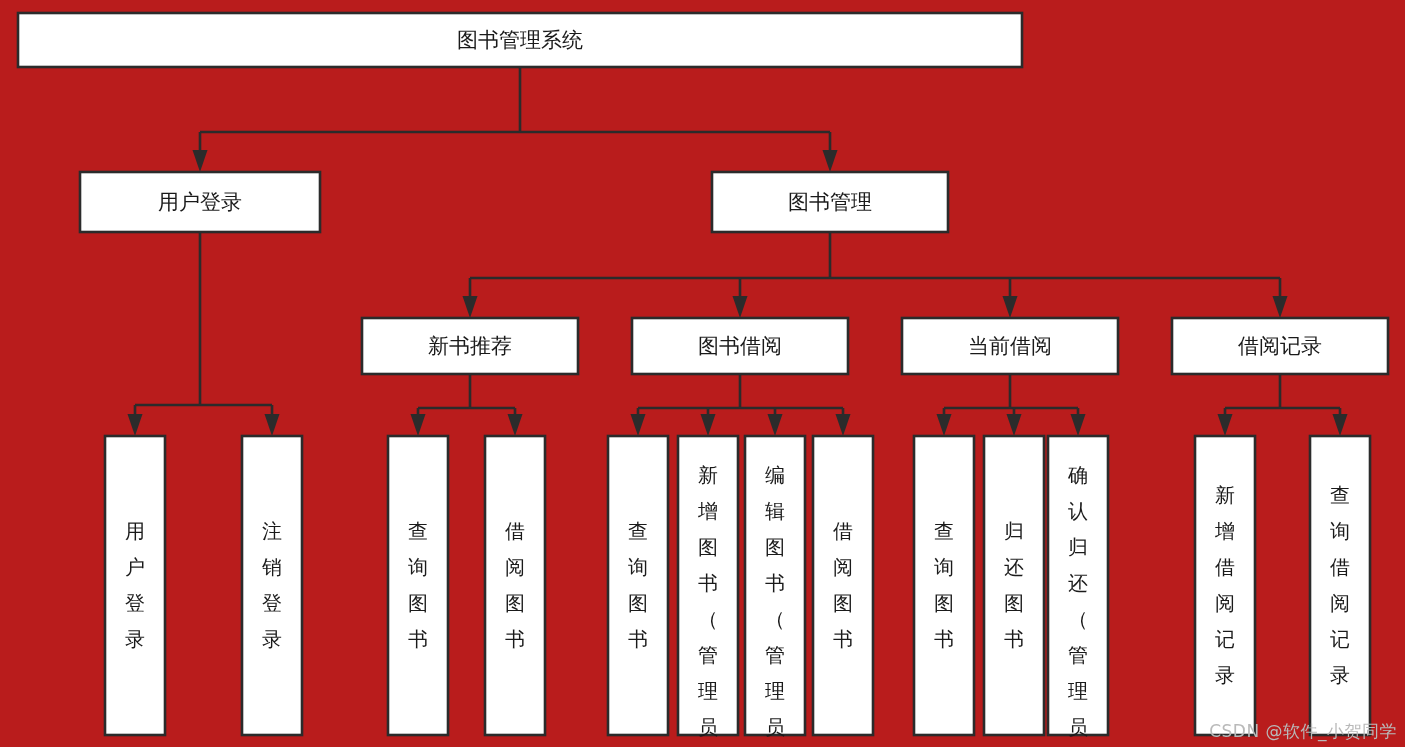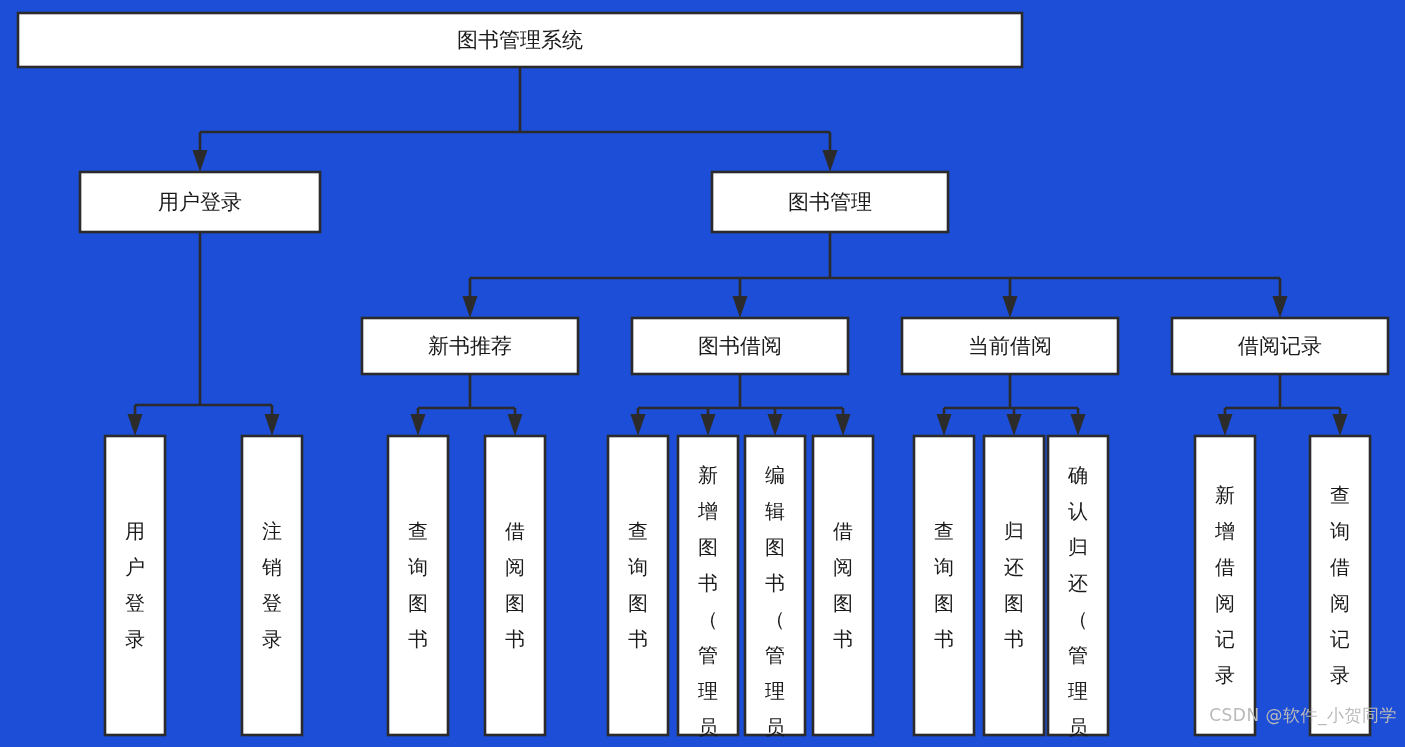--- a/index.html
+++ b/index.html
@@ -8,21 +8,21 @@
     padding: 0;
     background: #ffffff;
   }
   body {
     font-family: "DejaVu Sans", "Liberation Sans", sans-serif;
   }
   #diagram-root {
     position: relative;
     width: 1405px;
     height: 747px;
-    background: #1d4ed8;
+    background: #b91c1c;
     overflow: hidden;
   }
   svg#tree-svg {
     position: absolute;
     left: 0;
     top: 0;
     width: 1405px;
     height: 747px;
     display: block;
   }
@@ -54,21 +54,21 @@
     font-family: "DejaVu Sans", "Liberation Sans", sans-serif;
     font-size: 20px;
     fill: #1a1a1a;
     text-anchor: middle;
     dominant-baseline: middle;
     white-space: pre;
   }
   .watermark-text {
     position: absolute;
     right: 8px;
-    bottom: 20px;
+    bottom: 4px;
     font-family: "DejaVu Sans", "Liberation Sans", sans-serif;
     font-size: 17px;
     color: #b9b9b9;
     letter-spacing: 0.5px;
     user-select: none;
     pointer-events: none;
   }
 </style>
 </head>
 <body>

